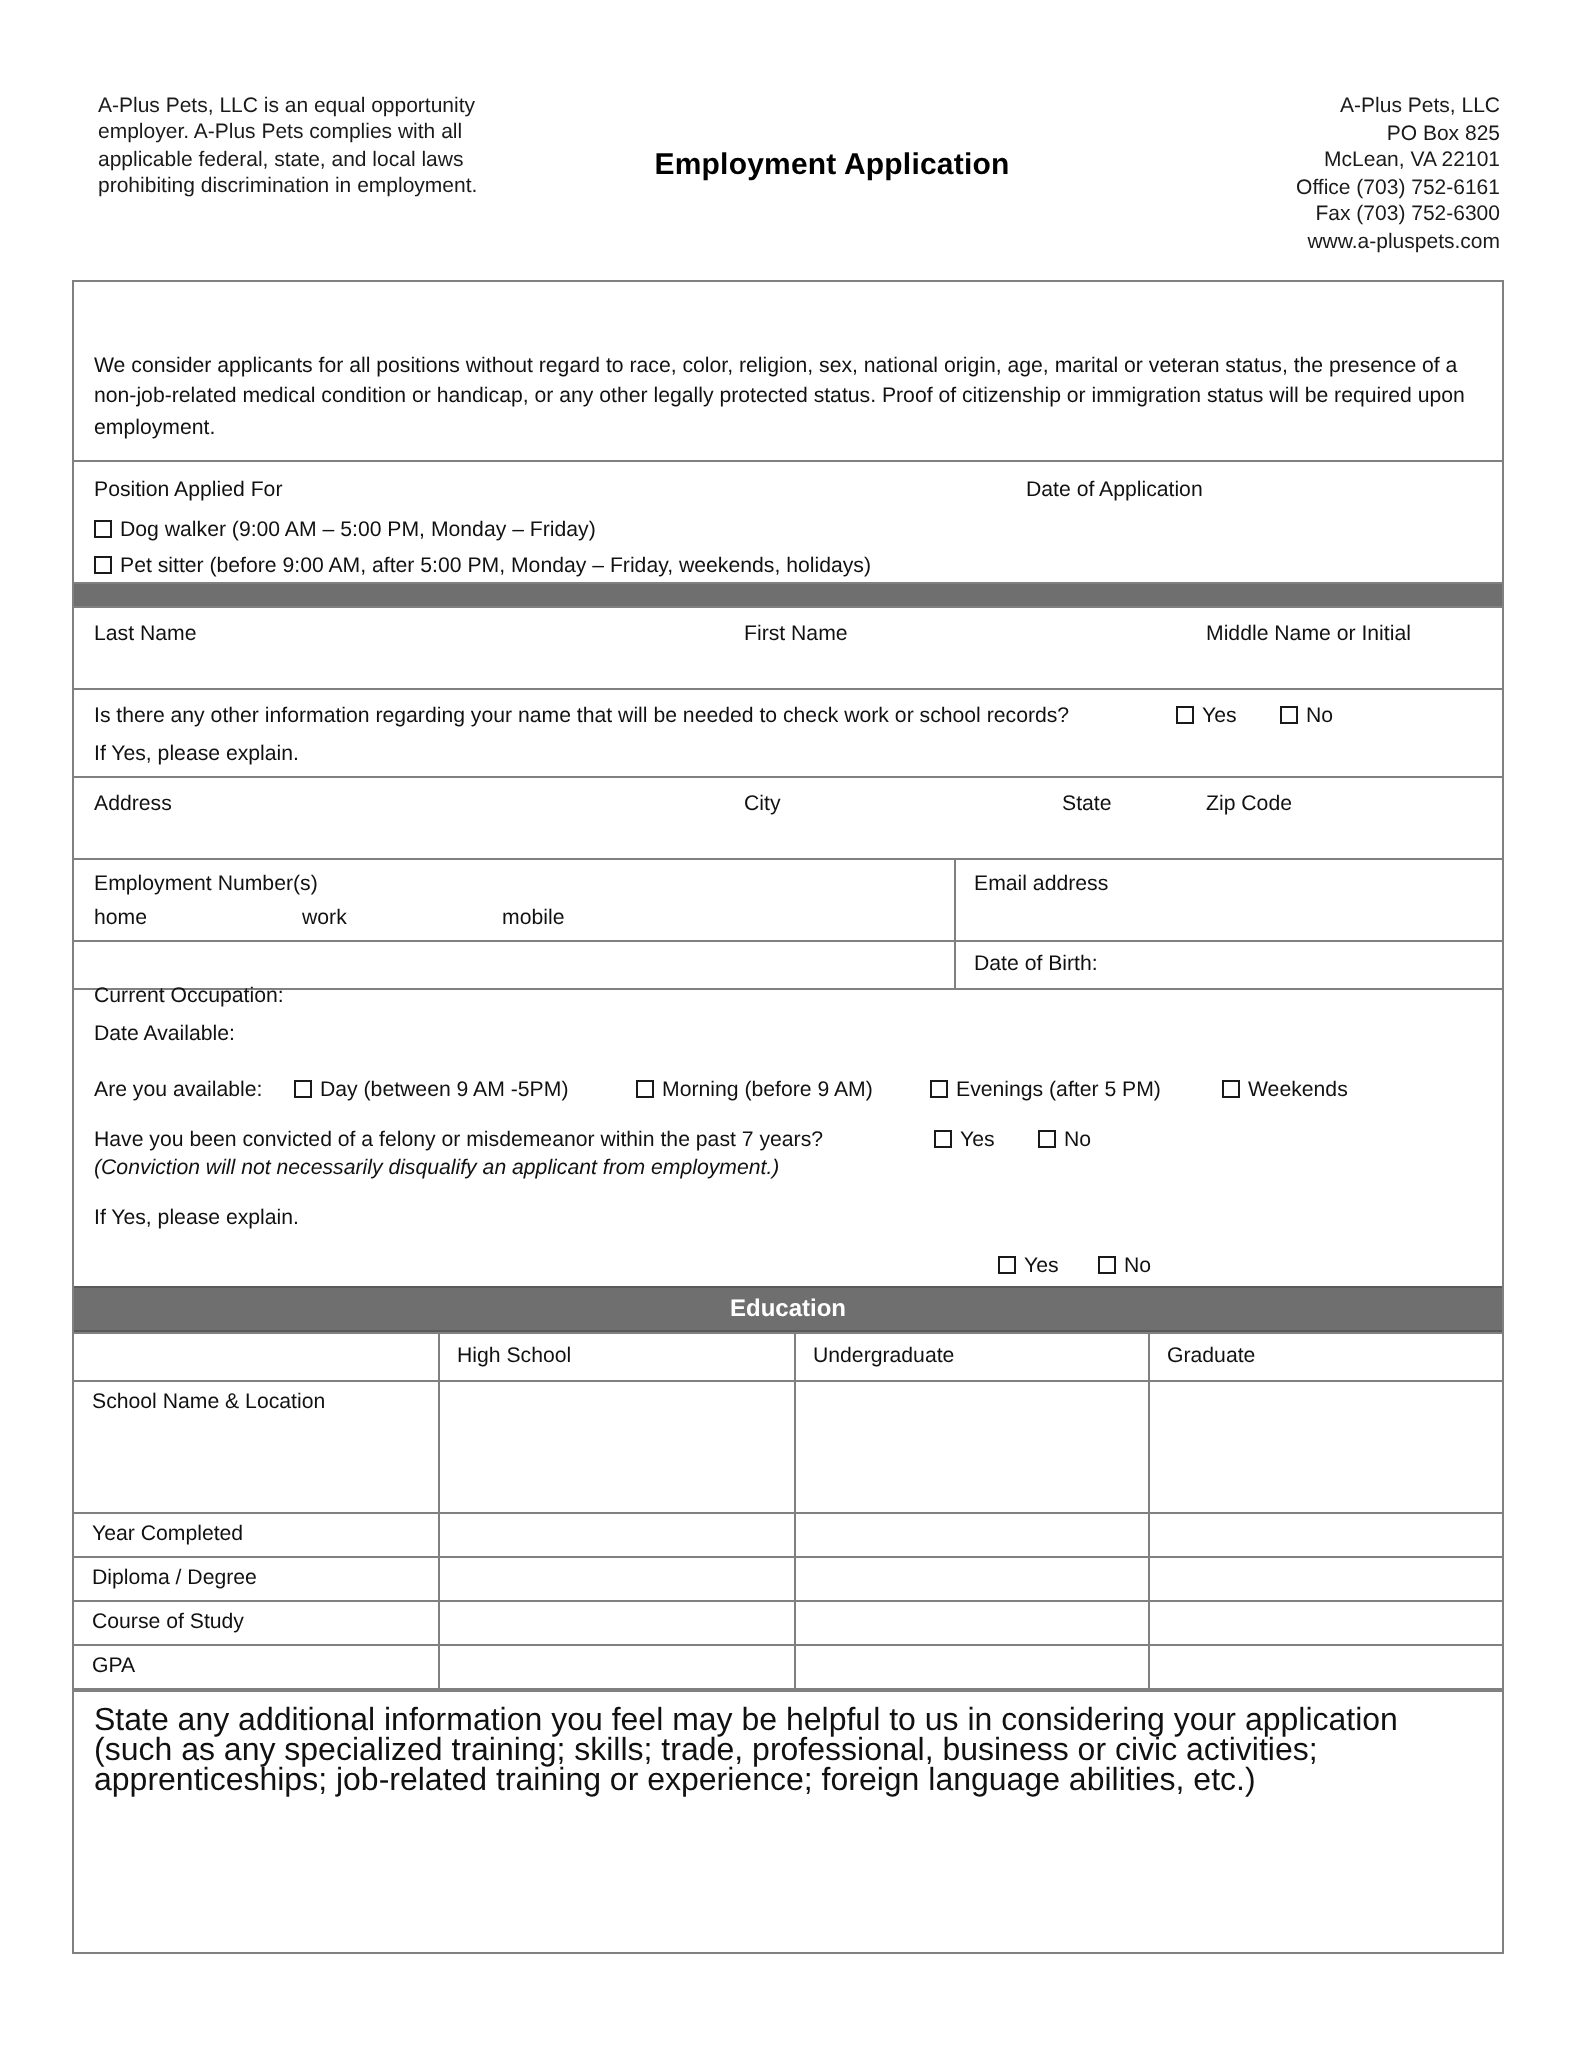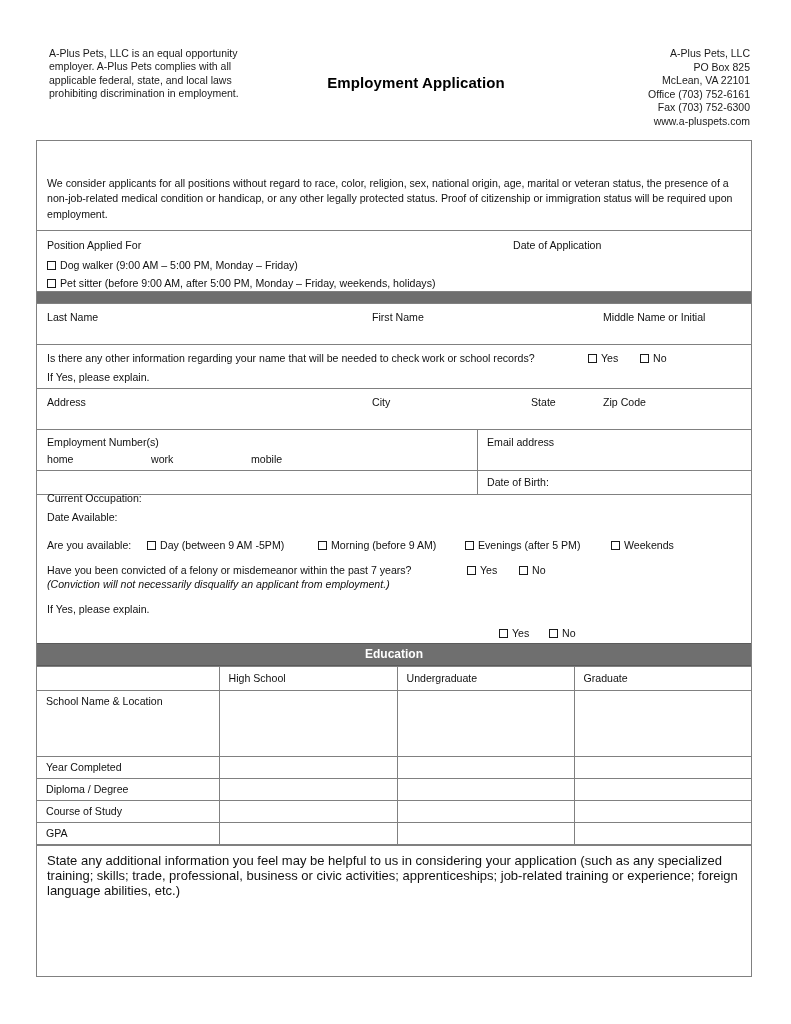--- a/index.html
+++ b/index.html
@@ -208,21 +208,21 @@
   .addl-row {
     height: 131px;
     position: relative;
     border-top: 1px solid #808080;
   }
   .addl-text {
     position: absolute;
     left: 10px;
     top: 7px;
     right: 10px;
-    font-size: 13px;
+    font-size: 16px;
     line-height: 15px;
     color: #111111;
   }
 </style>
 </head>
 <body>
 
 <div class="page">
 
   <div class="header">

